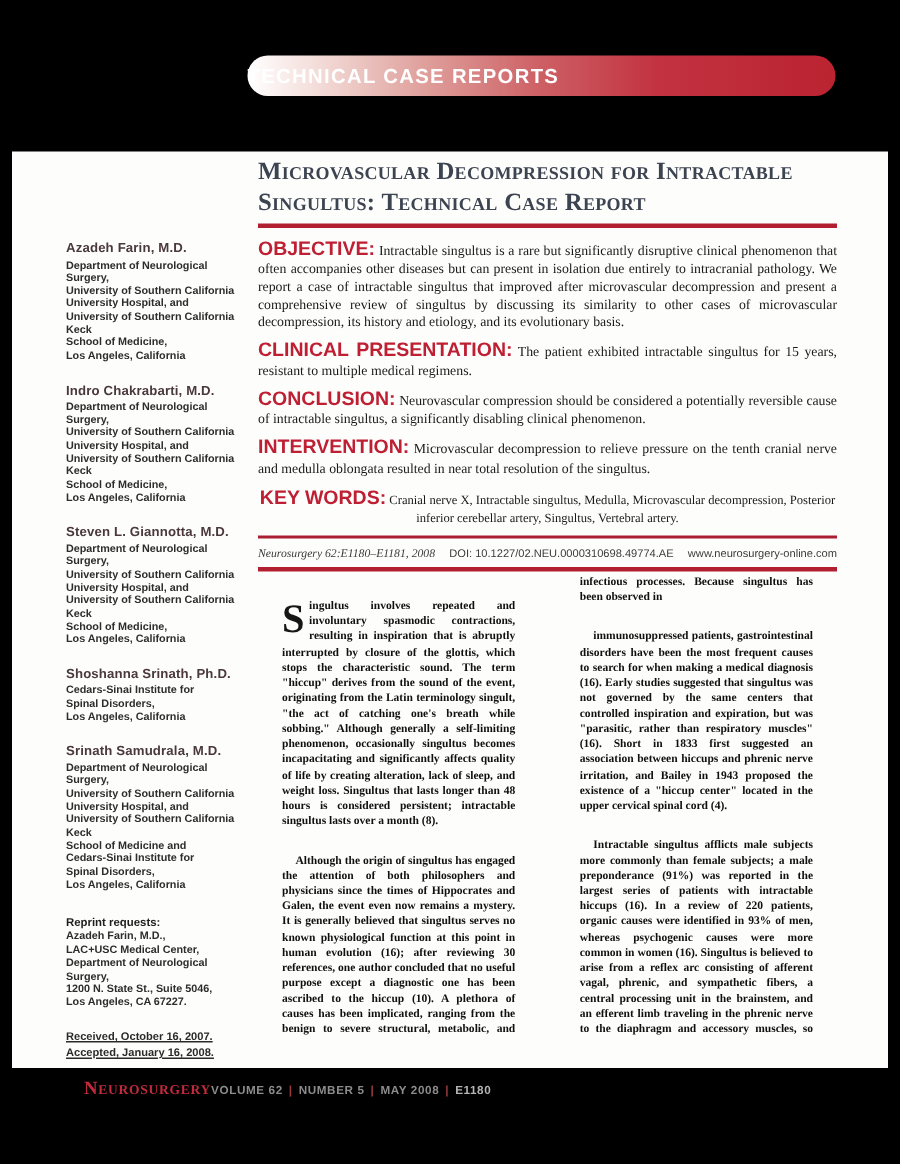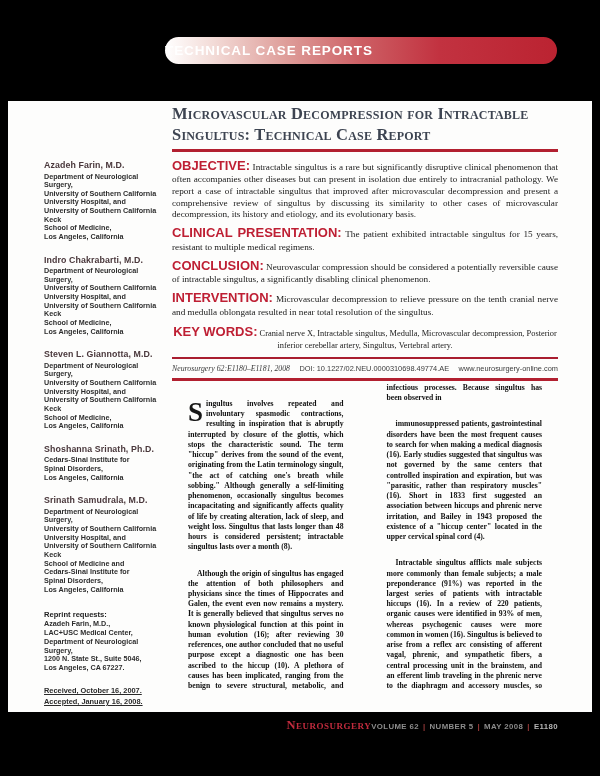--- a/index.html
+++ b/index.html
@@ -73,22 +73,22 @@
     filter:blur(0.35px);
   }
   .body-cols p{margin:16px;}
   .body-cols p + p{text-indent:9px;margin-top:1px;}
   .body-cols p.drop::first-letter{
     float:left;font-size:27px;line-height:22px;padding:2px 3px 0 0;
     font-weight:bold;color:#161616;
   }
   
   .footer{
-    position:absolute;left:44px;top:718px;width:514px;
-    display:flex;justify-content:flex-end;align-items:baseline;
+    position:absolute;left:56px;top:718px;width:514px;
+    display:flex;justify-content:flex-start;align-items:baseline;
   }
   .footer-journal{
     color:#c12b3d;font-family:"Liberation Serif",serif;font-weight:bold;
     font-variant:small-caps;font-size:12.5px;letter-spacing:.5px;
   }
   .footer-meta{font-size:7.8px;color:#8c8c8c;letter-spacing:.4px;font-weight:bold;}
   .footer-meta .sep{color:#9b3b3b;margin:0 4px;}
   .footer-meta .page-num{color:#b5b5b5;}
 </style>
 </head>

